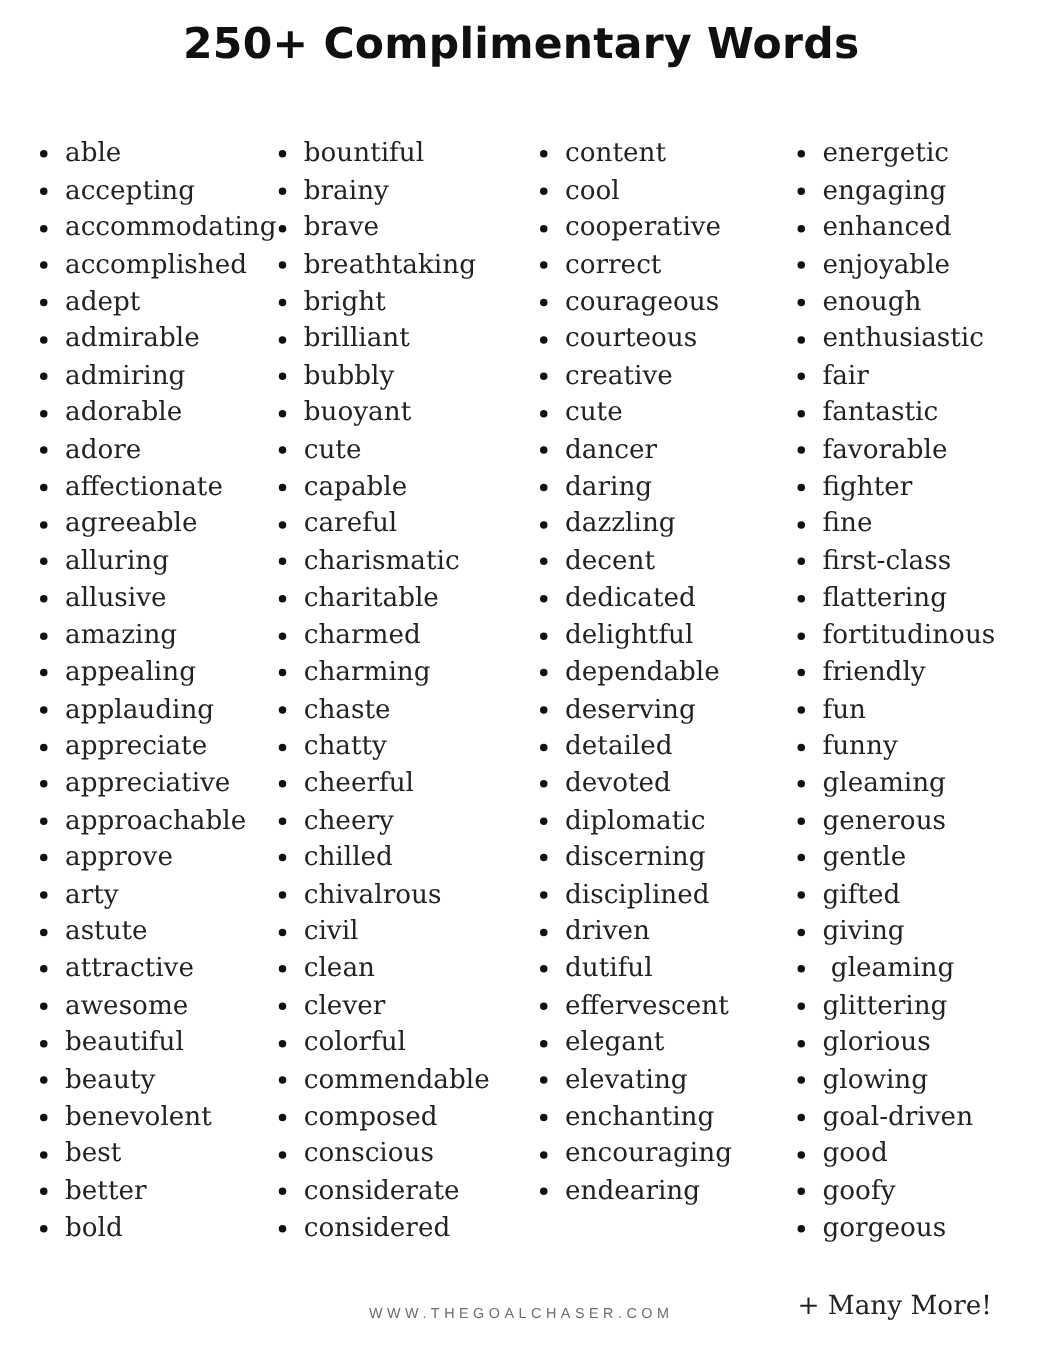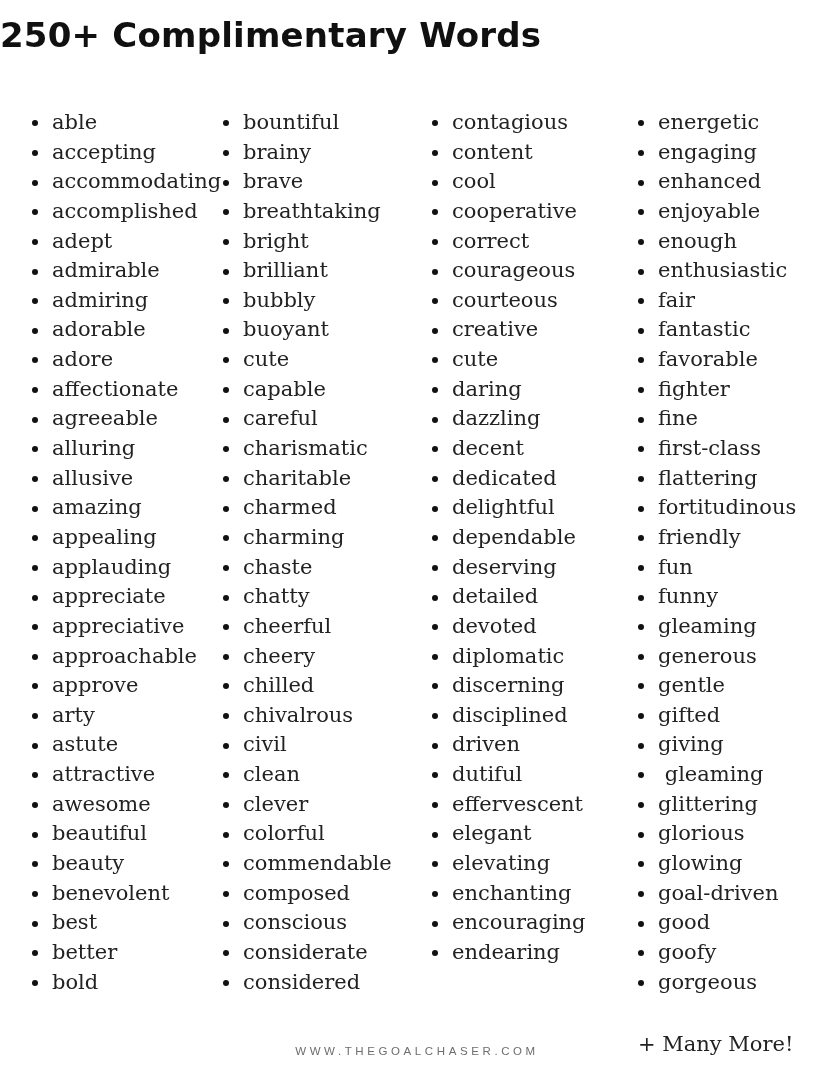--- a/index.html
+++ b/index.html
@@ -10,20 +10,21 @@
   body {
     width: 834px;
     height: 1080px;
     position: relative;
     overflow: hidden;
     font-family: "DejaVu Serif", serif;
     color: #1e1e1e;
   }
   .page-title {
     margin: 13px 0 0 0;
+    text-align: center;
     font-family: "DejaVu Sans", "Liberation Sans", sans-serif;
     font-weight: 700;
     font-size: 34px;
     line-height: 44px;
     letter-spacing: 0.2px;
     color: #101010;
   }
   .word-grid {
     margin-top: 51px;
     padding-left: 32px;
@@ -328,24 +329,20 @@
         <li class="word-item">
           <span class="bullet"></span>
           <span class="word">considered</span>
         </li>
       </ul>
     </div>
   <div class="col">
       <ul class="word-col">
         <li class="word-item">
           <span class="bullet"></span>
-          <span class="word">contagious</span>
-        </li>
-        <li class="word-item">
-          <span class="bullet"></span>
           <span class="word">content</span>
         </li>
         <li class="word-item">
           <span class="bullet"></span>
           <span class="word">cool</span>
         </li>
         <li class="word-item">
           <span class="bullet"></span>
           <span class="word">cooperative</span>
         </li>
@@ -361,20 +358,24 @@
           <span class="bullet"></span>
           <span class="word">courteous</span>
         </li>
         <li class="word-item">
           <span class="bullet"></span>
           <span class="word">creative</span>
         </li>
         <li class="word-item">
           <span class="bullet"></span>
           <span class="word">cute</span>
+        </li>
+        <li class="word-item">
+          <span class="bullet"></span>
+          <span class="word">dancer</span>
         </li>
         <li class="word-item">
           <span class="bullet"></span>
           <span class="word">daring</span>
         </li>
         <li class="word-item">
           <span class="bullet"></span>
           <span class="word">dazzling</span>
         </li>
         <li class="word-item">

